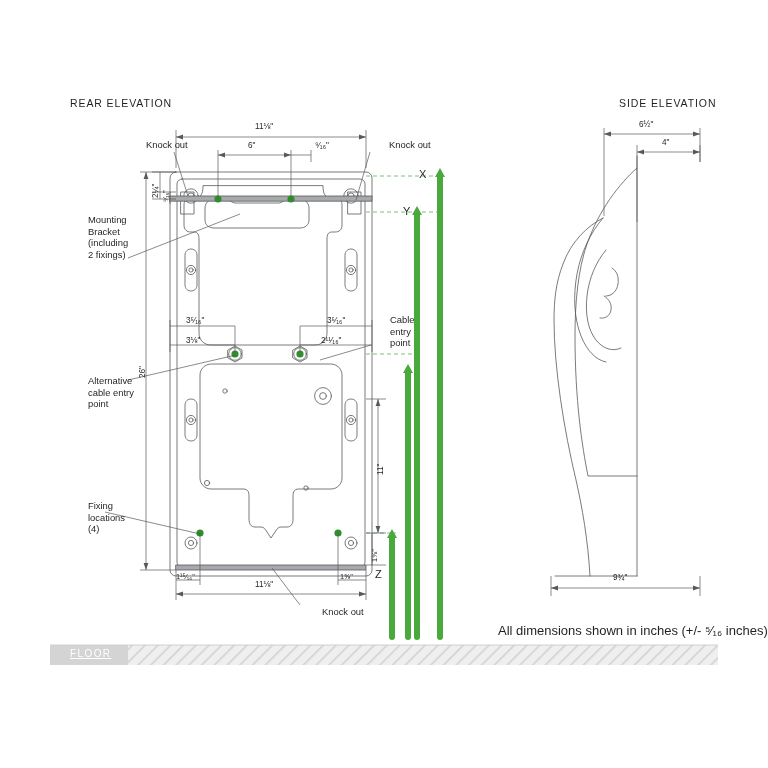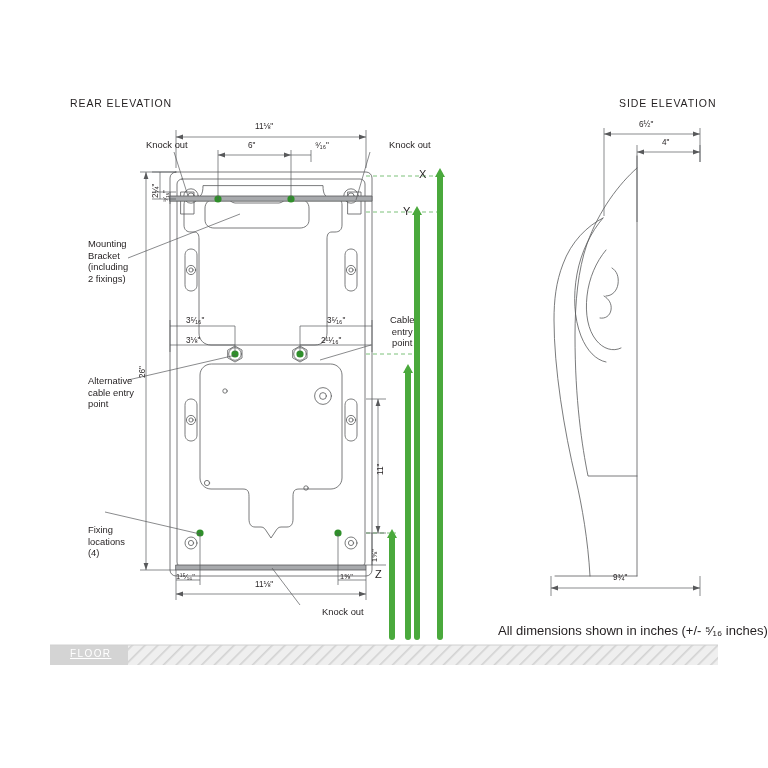--- a/index.html
+++ b/index.html
@@ -368,34 +368,34 @@
     </g>
   </svg>
 
   <div class="htitle" id="rear-title">REAR ELEVATION</div>
   <div class="htitle" id="side-title">SIDE ELEVATION</div>
 
   <div class="calloutText" style="left:126px; top:139px;">Knock out</div>
   <div class="calloutText" style="left:369px; top:139px;">Knock out</div>
   <div class="calloutText" style="left:302px; top:606px;">Knock out</div>
 
-  <div class="calloutText" style="left:68px; top:214px;margin-top:24px;">Mounting
+  <div class="calloutText" style="left:68px; top:214px;">Mounting
 Bracket
 (including
 2 fixings)</div>
 
-  <div class="calloutText" style="left:370px; top:314px;text-align:center;">Cable
+  <div class="calloutText" style="left:370px; top:314px;">Cable
 entry
 point</div>
 
   <div class="calloutText" style="left:68px; top:375px;">Alternative
 cable entry
 point</div>
 
-  <div class="calloutText" style="left:68px; top:500px;margin-top:24px;">Fixing
+  <div class="calloutText" style="left:68px; top:500px;">Fixing
 locations
 (4)</div>
 
   <div class="dimText" style="left:255px; top:122px;">11⅛"</div>
   <div class="dimText" style="left:248px; top:141px;">6"</div>
   <div class="dimText" style="left:315px; top:141px;">⁹⁄₁₆"</div>
 
   <div class="dimText rot" style="left:151px; top:198px;">2¼"</div>
   <div class="dimText rot" style="left:162px; top:202px; font-size:7px;">⁹⁄₁₆"</div>
 

